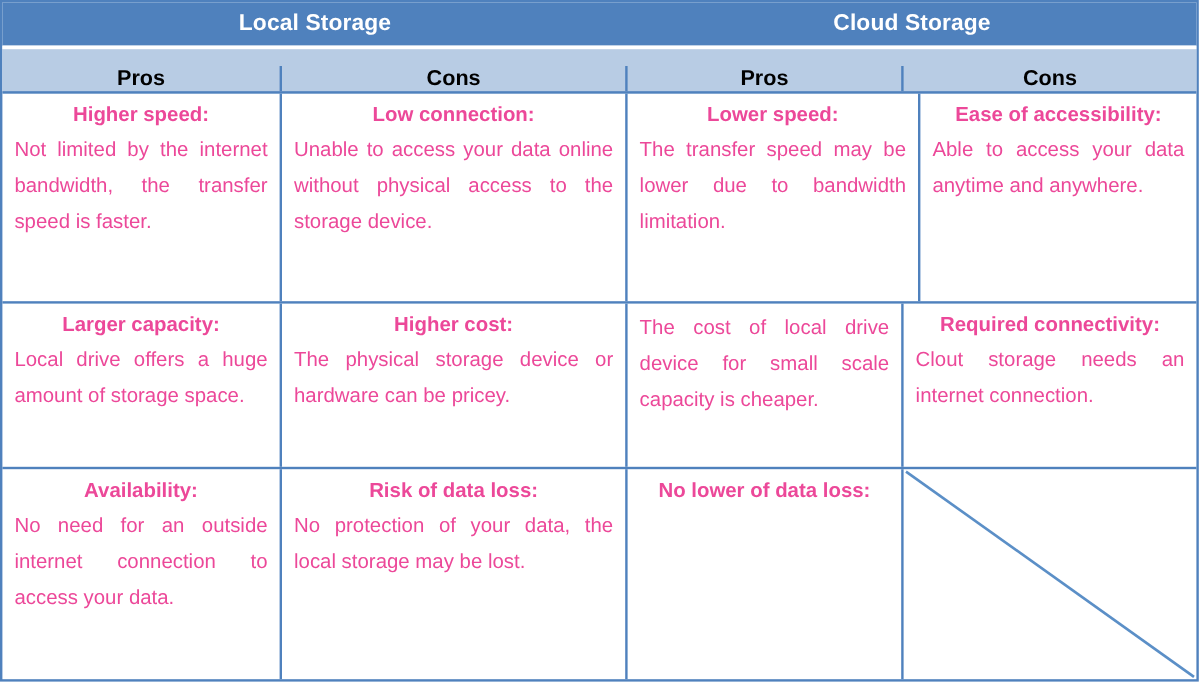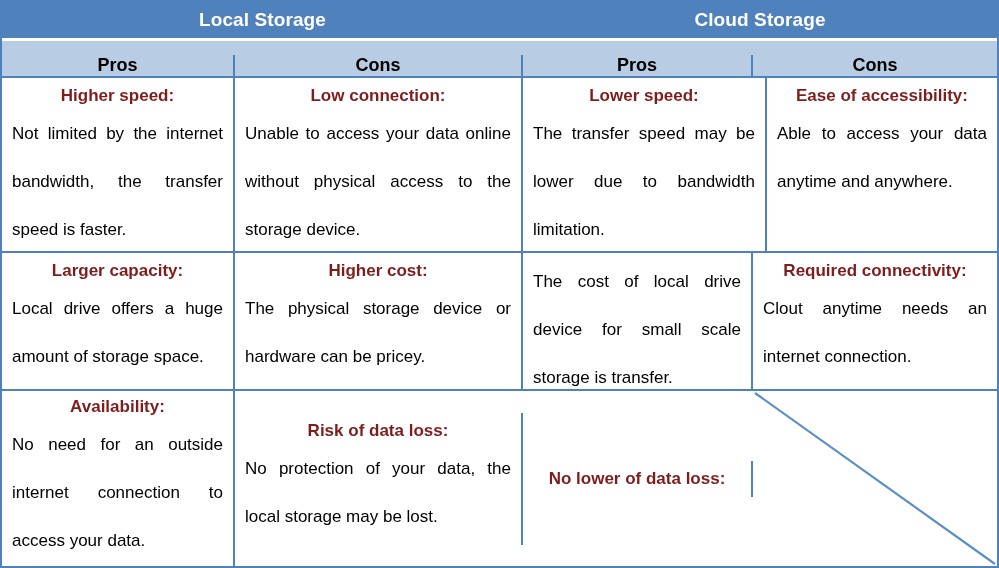--- a/index.html
+++ b/index.html
@@ -69,21 +69,21 @@
     border-right: 2px solid #4F81BD;
   }
   .sub-cell:last-child { border-right: none; }
 
   
   .row {
     display: flex;
     box-sizing: border-box;
     border-bottom: 2px solid #4F81BD;
   }
-  .row:last-child { border-bottom: none; align-items: center; }
+  .row:last-child { border-bottom: none; }
   .row-1 { height: 175px; }
   .row-2 { height: 138px; }
   .row-3 { height: 175px; }
 
   .cell {
     box-sizing: border-box;
     border-right: 2px solid #4F81BD;
     padding: 5px 10px 4px 10px;
     position: relative;
     overflow: hidden;
@@ -93,31 +93,31 @@
   
   .c1 { width: 233px; }
   .c2 { width: 288px; }
   .c3 { width: 230px; }
   .c4 { width: 244px; }
 
   .cell-title {
     text-align: center;
     font-size: 17px;
     font-weight: bold;
-    color: #7f1d1d;
+    color: #ec4899;
     line-height: 26px;
     margin-bottom: 1px;
     white-space: nowrap;
   }
   .cell-body {
     text-align: justify;
     text-align-last: left;
     font-size: 17px;
-    color: #000000;
-    line-height: 48px;
+    color: #ec4899;
+    line-height: 30px;
     word-spacing: 0px;
     hyphens: none;
   }
 
   
   .diagonal-cell { padding: 0; }
   .diagonal-cell svg {
     display: block;
     width: 100%;
     height: 100%;
@@ -164,25 +164,25 @@
   <div class="row row-2">
     <div class="cell c1">
       <div class="cell-title">Larger capacity:</div>
       <div class="cell-body">Local drive offers a huge amount of storage space.</div>
     </div>
     <div class="cell c2">
       <div class="cell-title">Higher cost:</div>
       <div class="cell-body">The physical storage device or hardware can be pricey.</div>
     </div>
     <div class="cell c3">
-      <div class="cell-body">The cost of local drive device for small scale storage is transfer.</div>
+      <div class="cell-body">The cost of local drive device for small scale capacity is cheaper.</div>
     </div>
     <div class="cell c4">
       <div class="cell-title">Required connectivity:</div>
-      <div class="cell-body">Clout anytime needs an internet connection.</div>
+      <div class="cell-body">Clout storage needs an internet connection.</div>
     </div>
   </div>
 
   <div class="row row-3">
     <div class="cell c1">
       <div class="cell-title">Availability:</div>
       <div class="cell-body">No need for an outside internet connection to access your data.</div>
     </div>
     <div class="cell c2">
       <div class="cell-title">Risk of data loss:</div>

